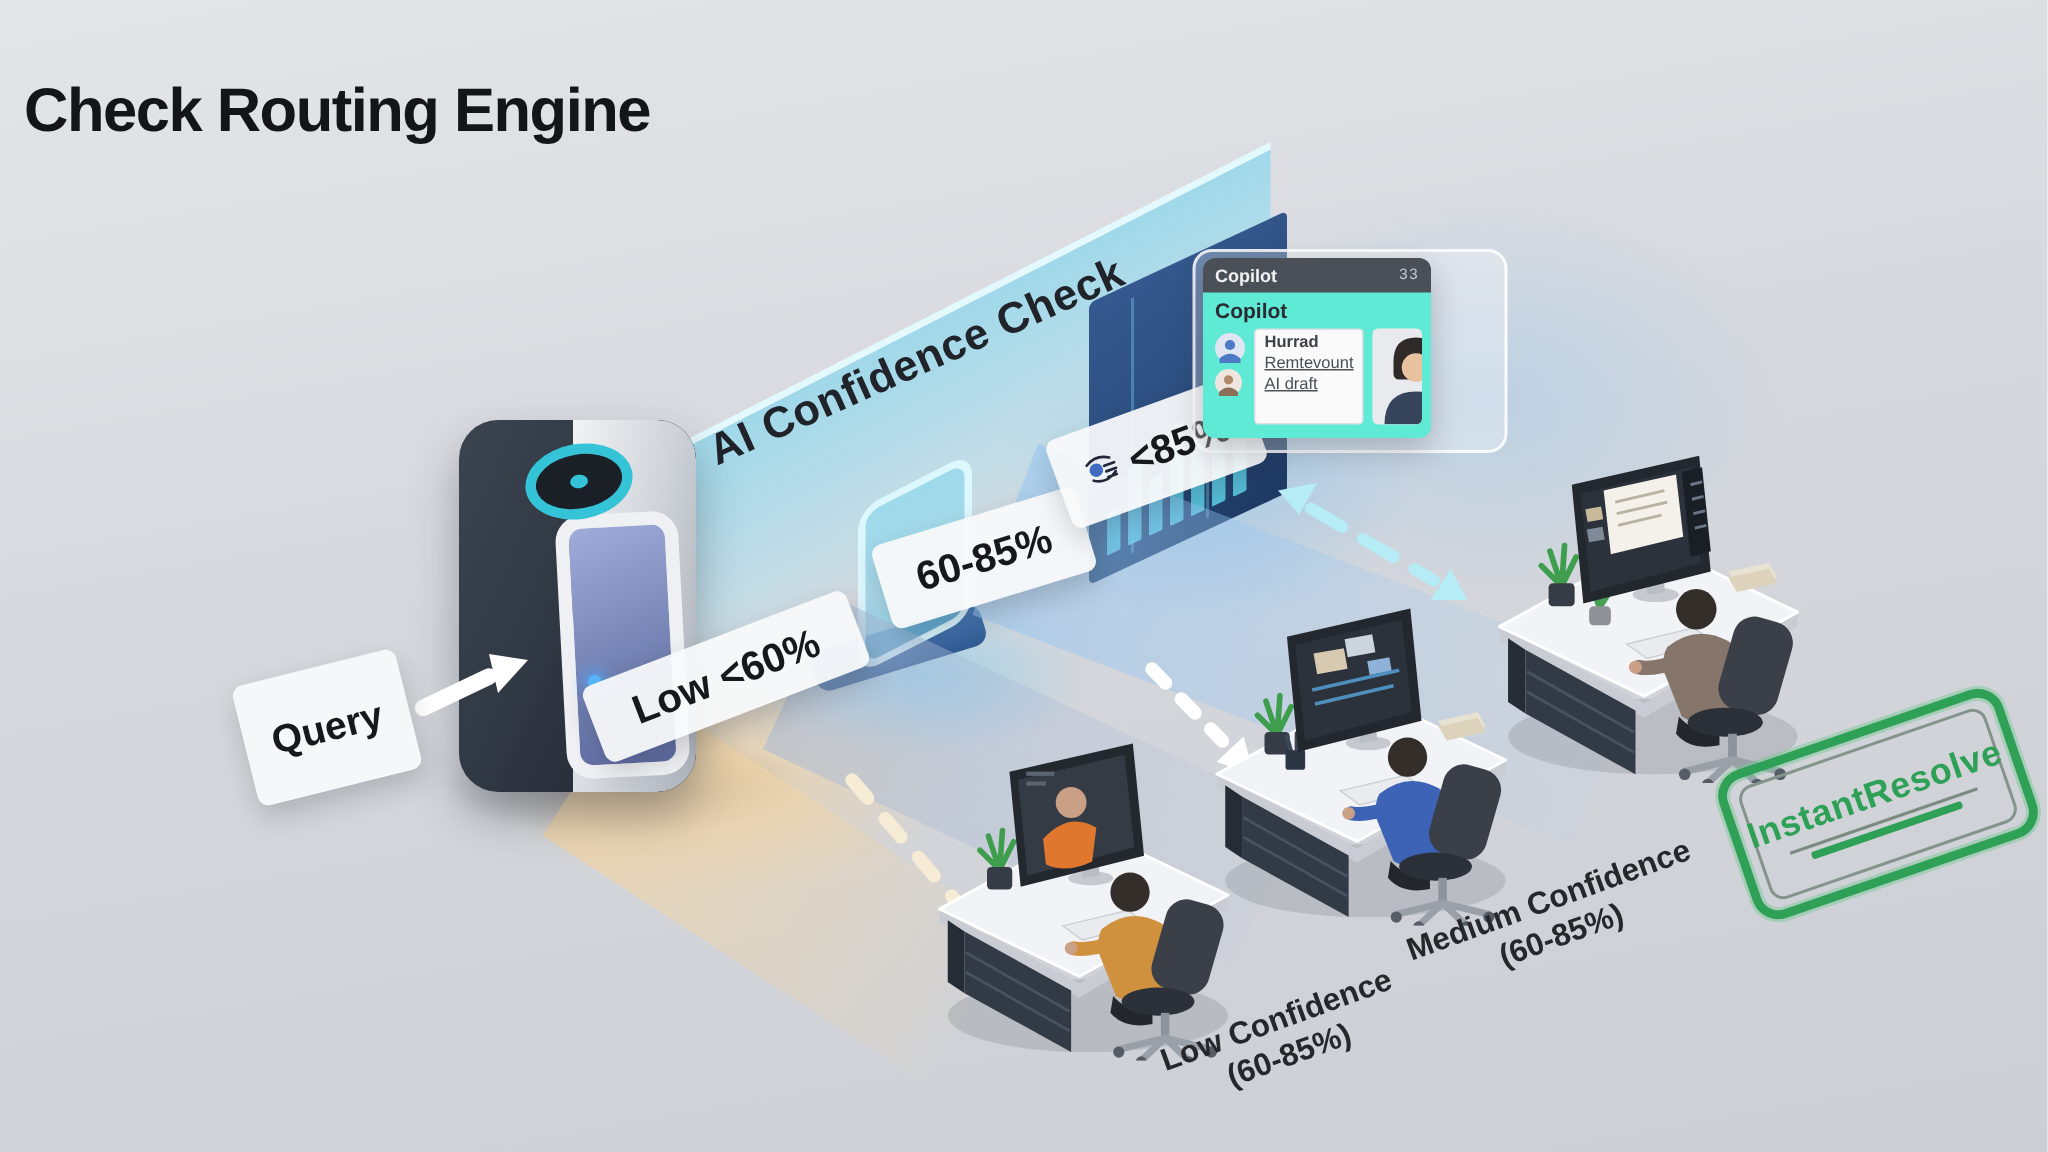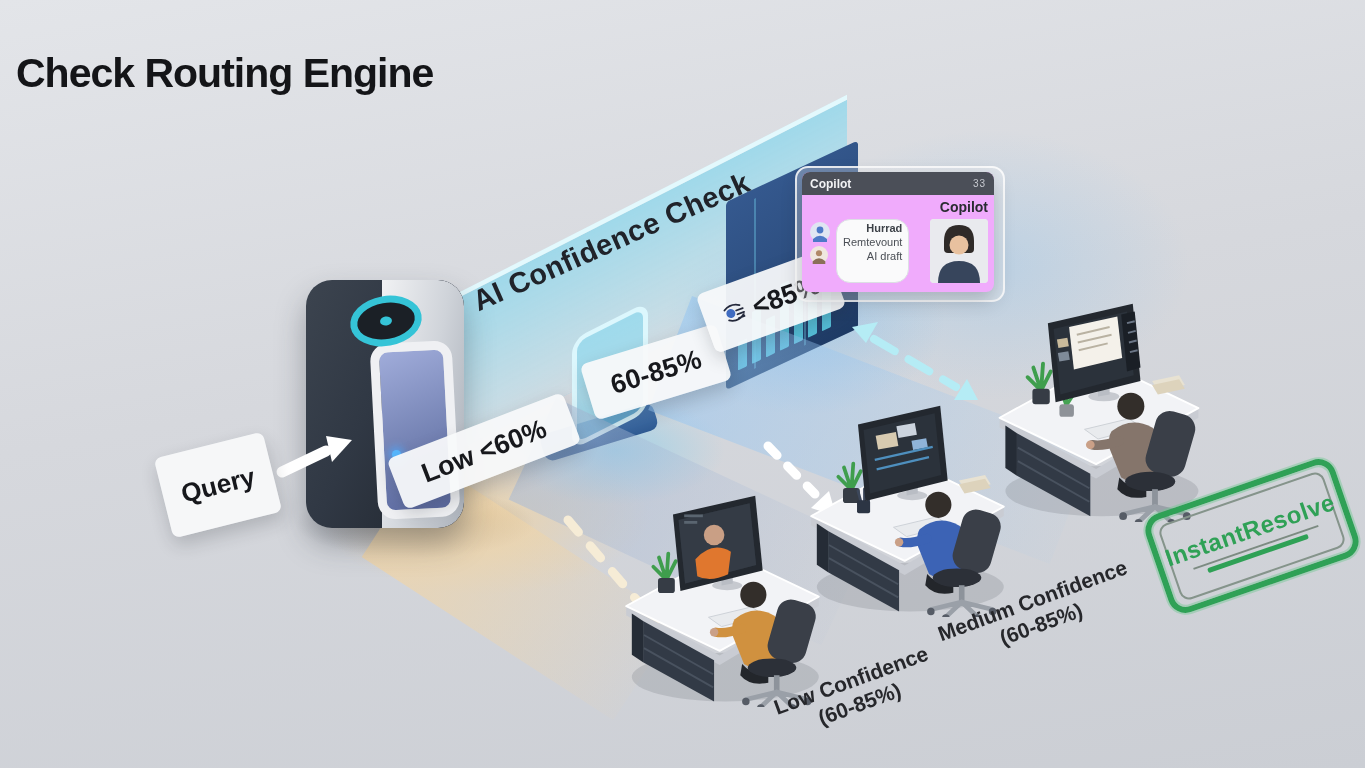--- a/index.html
+++ b/index.html
@@ -107,33 +107,33 @@
   }
   .card-query{left:162px;top:444px;width:112px;height:82px;transform:rotate(-14deg);font-size:26px;}
   .card-low{left:390px;top:424px;width:188px;height:54px;transform:rotate(-21deg);font-size:27px;white-space:nowrap;}
   .card-med{left:585px;top:343px;width:142px;height:58px;transform:rotate(-17deg);font-size:27px;}
   .card-high{left:702px;top:270px;width:138px;height:62px;transform:rotate(-20deg);font-size:27px;gap:6px;}
   .card-high svg{flex:0 0 auto;}
 
   
   .copilot-glass{left:795px;top:166px;width:206px;height:132px;z-index:8;border-radius:13px;
     background:rgba(255,255,255,.30);border:2px solid rgba(255,255,255,.85);}
-  .copilot-card{position:absolute;left:5px;top:4px;width:192px;height:120px;border-radius:8px;overflow:hidden;
-    background:#f0abfc;box-shadow:0 8px 20px rgba(30,33,40,.25);text-align:right;}
+  .copilot-card{position:absolute;left:5px;top:4px;width:152px;height:120px;border-radius:8px;overflow:hidden;
+    background:#5eead4;box-shadow:0 8px 20px rgba(30,33,40,.25);}
   .cp-titlebar{height:23px;background:#4b4f58;display:flex;align-items:center;justify-content:space-between;padding:0 8px;}
   .cp-title{color:#f2f3f5;font-size:12px;font-weight:700;}
   .cp-glyph{color:#c6c9cf;font-size:10px;letter-spacing:1px;}
   .cp-body{padding:4px 6px 0 8px;}
   .cp-heading{font-size:14px;font-weight:700;color:#2a2c31;margin-bottom:4px;}
   .cp-row{display:flex;gap:6px;}
   .cp-avatars{display:flex;flex-direction:column;gap:4px;padding-top:3px;}
   .cp-avatars svg{display:block;}
-  .cp-list{border:1px solid #dcdfe4;background:#fafafb;border-radius:14px;padding:2px 6px;line-height:1.25;}
+  .cp-list{border:1px solid #dcdfe4;background:#fafafb;border-radius:3px;padding:2px 6px;line-height:1.25;}
   .cp-line1{font-size:11px;font-weight:700;color:#3d4148;}
-  .cp-line2,.cp-line3{font-size:11px;color:#4a4e55;}
+  .cp-line2,.cp-line3{font-size:11px;color:#4a4e55;text-decoration:underline;}
   .cp-photo{margin-left:auto;width:58px;height:64px;background:#e9eaee;border-radius:4px;overflow:hidden;}
 
   
   .desk{z-index:5;width:215px;height:215px;}
   .desk-low{left:615px;top:492px;}
   .desk-med{left:800px;top:402px;}
   .desk-high{left:988px;top:300px;width:222px;height:222px;}
   .desk svg{width:100%;height:100%;display:block;}
   .desk .mon-video,.desk .mon-docs,.desk .mon-page,.desk .plant2,.desk .pencup,.desk .papers{display:none;}
   .desk--video .mon-video{display:block;}

